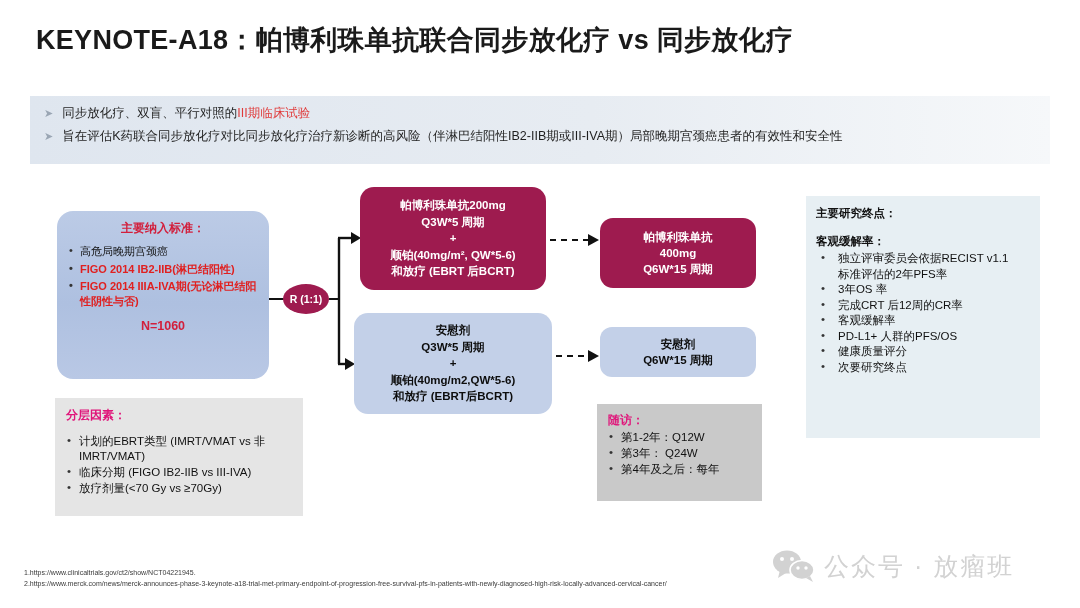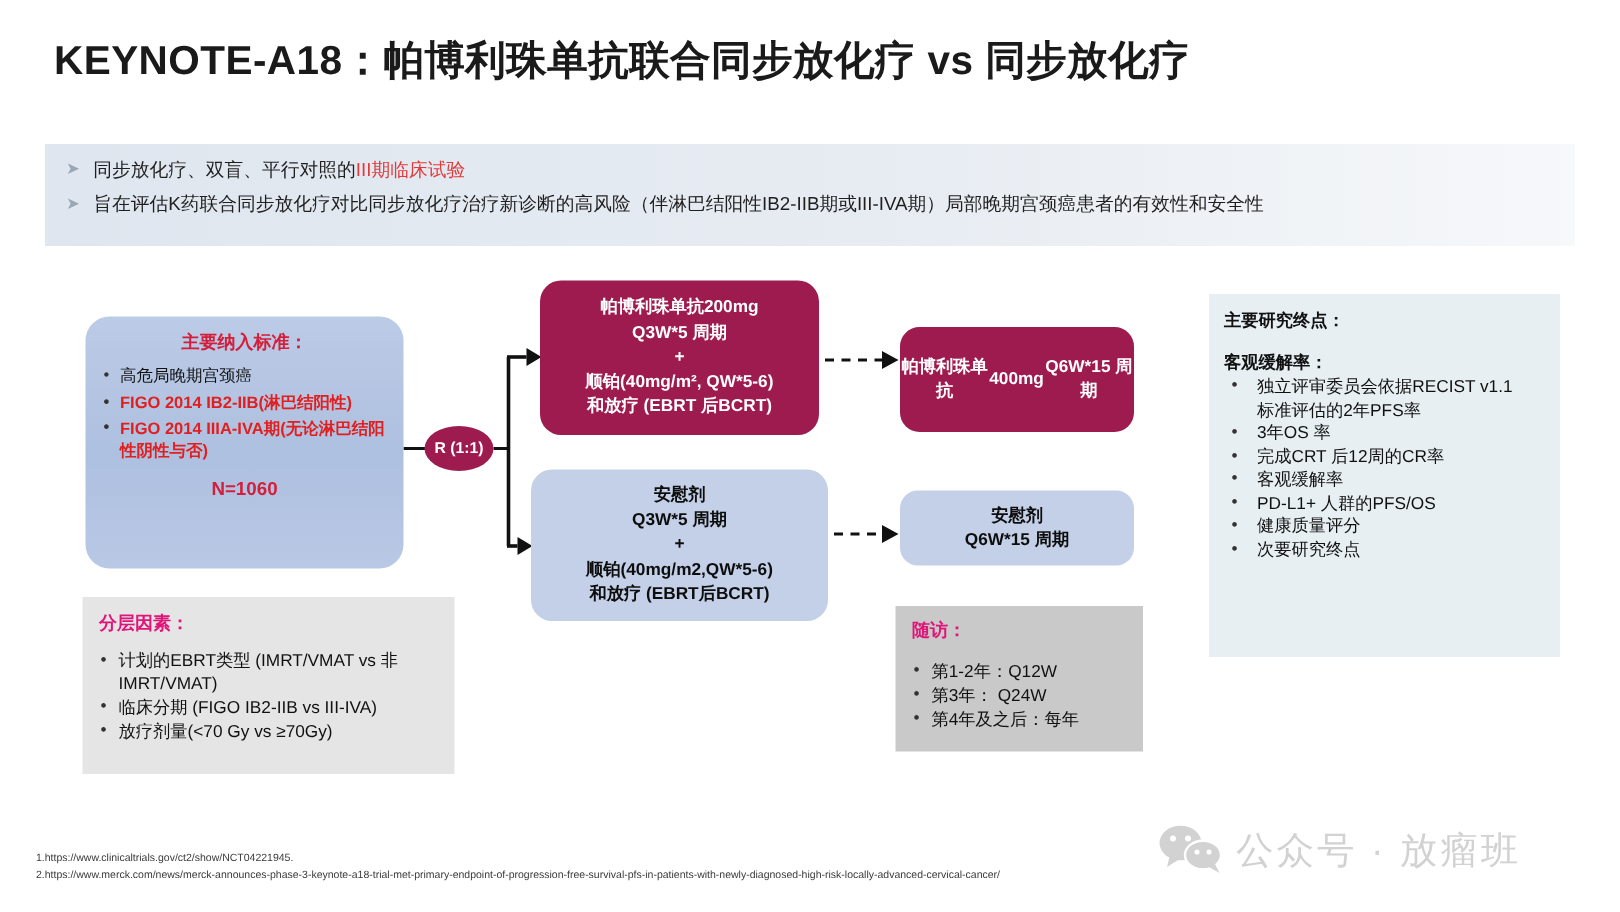--- a/index.html
+++ b/index.html
@@ -64,21 +64,21 @@
   .arm-pem{
     left:360px;top:187px;width:186px;height:103px;
     background:#9e1b4f;border-radius:14px;
     display:flex;flex-direction:column;align-items:center;justify-content:center;
     color:#fff;font-size:11.5px;font-weight:bold;line-height:16.5px;text-align:center;
     padding:0 6px;
   }
   .maint-pem{
     left:600px;top:218px;width:156px;height:70px;
     background:#9e1b4f;border-radius:13px;
-    display:flex;align-items:center;justify-content:center;
+    display:flex;flex-direction:column;align-items:center;justify-content:center;
     color:#fff;font-size:11.5px;font-weight:bold;line-height:16px;text-align:center;
   }
 
   
   .arm-pbo{
     left:354px;top:313px;width:198px;height:101px;
     background:#c3d0e8;border-radius:14px;
     display:flex;flex-direction:column;align-items:center;justify-content:center;
     color:#0d0d0d;font-size:11.5px;font-weight:bold;line-height:16.5px;text-align:center;
     padding:0 6px;
@@ -115,21 +115,21 @@
   .strat-list li{
     position:relative;padding-left:13px;font-size:11.5px;line-height:15px;color:#111;margin-bottom:1px;
   }
   .strat-list li:before{content:"•";position:absolute;left:1px;top:-1px;color:#333;}
 
   
   .followup{
     left:597px;top:404px;width:165px;height:97px;
     background:#c9c9c9;padding:8px 8px 0 11px;
   }
-  .fu-head{font-size:12px;font-weight:bold;color:#e0157a;margin-bottom:11px;}
+  .fu-head{font-size:12px;font-weight:bold;color:#e0157a;}
   .fu-list{margin:0;padding:0;list-style:none;}
   .fu-list li{
     position:relative;padding-left:13px;font-size:11.5px;line-height:16px;color:#111;
   }
   .fu-list li:before{content:"•";position:absolute;left:1px;top:-1px;color:#333;}
 
   
   svg.wires{position:absolute;left:0;top:0;width:1080px;height:608px;pointer-events:none;}
 
   

